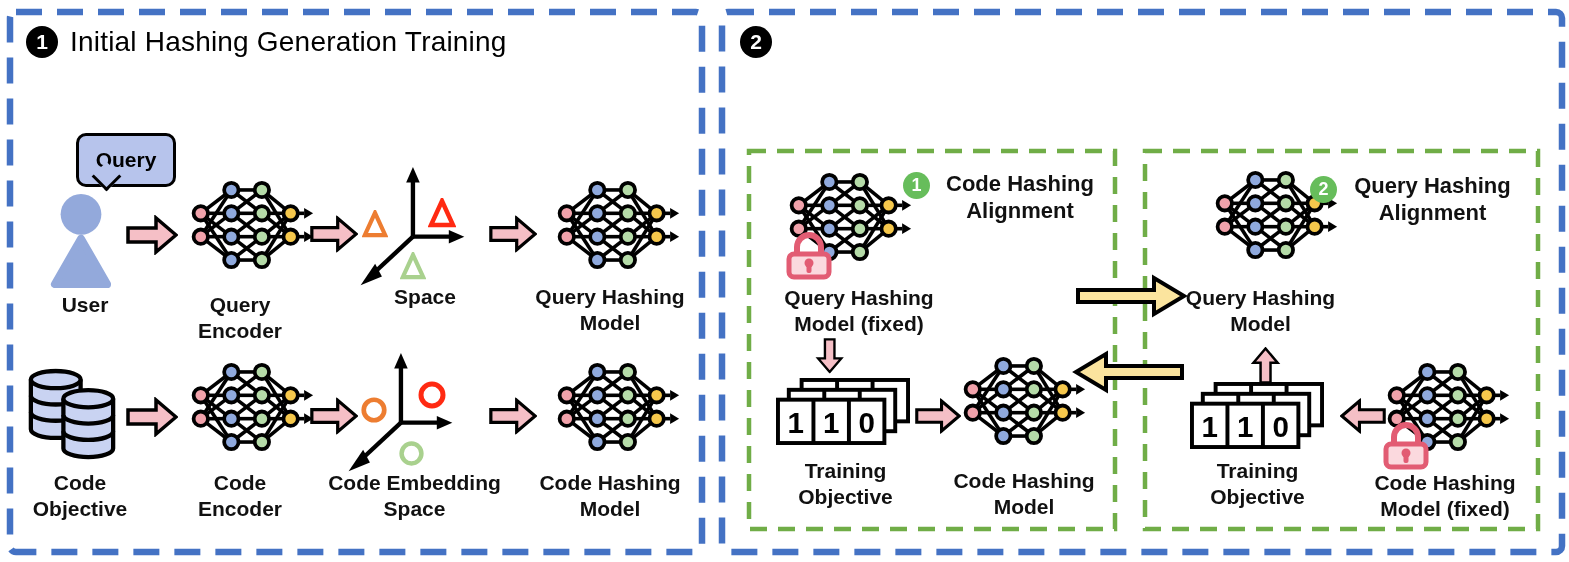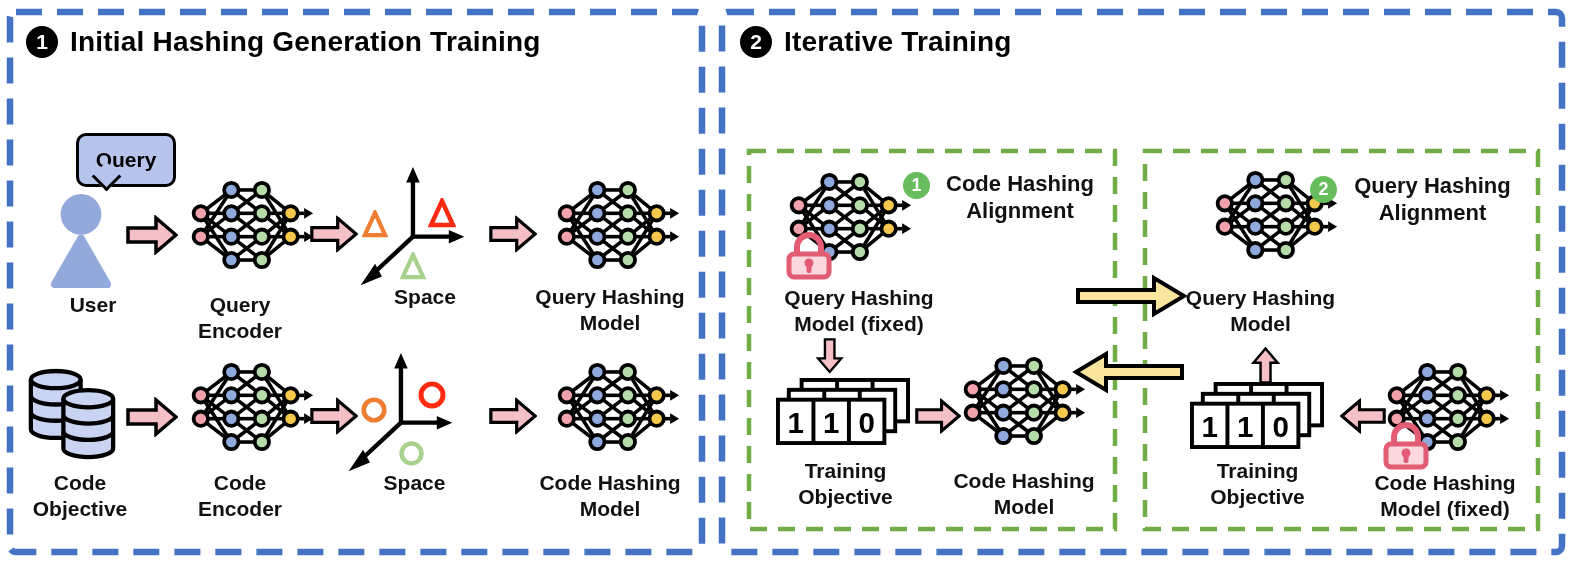--- a/index.html
+++ b/index.html
@@ -4,21 +4,21 @@
 <style>
   html,body{margin:0;padding:0;background:#fff;}
   #canvas{position:relative;width:1569px;height:562px;background:#fff;overflow:hidden;
           font-family:"Liberation Sans",sans-serif;}
   .abs{position:absolute;}
   .title-row{display:flex;align-items:center;gap:12px;}
   .badge-black{width:32px;height:32px;border-radius:50%;background:#000;color:#fff;
     font-weight:bold;font-size:21px;display:flex;align-items:center;justify-content:center;}
   .badge-green{width:27px;height:27px;border-radius:50%;background:var(--badge-green);color:#fff;
     font-weight:bold;font-size:18px;display:flex;align-items:center;justify-content:center;}
-  .panel-title{font-size:28px;font-weight:bold;color:#000;letter-spacing:0.2px;}
+  .panel-title{font-size:28px;font-weight:normal;color:#000;letter-spacing:0.2px;}
   .lbl{font-size:21px;font-weight:bold;color:#111;text-align:center;line-height:26px;}
   .lbl span{display:block;}
   .stage-title{font-size:22px;font-weight:bold;color:#111;text-align:center;line-height:27px;}
   .stage-title span{display:block;}
   .bubble{background:var(--bubble-blue);border:3.5px solid #000;border-radius:10px;
     display:flex;align-items:center;justify-content:center;font-size:21px;font-weight:bold;color:#000;}
   .bubble-tail{width:18px;height:18px;background:var(--bubble-blue);transform:rotate(45deg);
     border-right:3.5px solid #000;border-bottom:3.5px solid #000;}
   .bit{font-family:"Liberation Sans",sans-serif;font-weight:bold;font-size:30px;fill:#000;text-anchor:middle;}
 </style>
@@ -199,21 +199,21 @@
     </svg>
 
   <svg class="abs" style="left:489px;top:215px" width="48" height="38" viewBox="0 0 52 40">
       <use href="#barrow"></use>
     </svg>
 
   <svg class="abs" style="left:556px;top:180px" width="124" height="90" viewBox="0 0 138 100">
       <use href="#nn"></use>
     </svg>
 
-  <div class="abs lbl" style="left:48px;top:292px;width:90px">
+  <div class="abs lbl" style="left:40px;top:292px;width:90px">
     <span>User</span>
   </div>
   <div class="abs lbl" style="left:180px;top:292px;width:120px">
     <span>Query</span>
     <span>Encoder</span>
   </div>
   <div class="abs lbl" style="left:330px;top:284px;width:190px">
     <span>Space</span>
   </div>
   <div class="abs lbl" style="left:520px;top:284px;width:180px">
@@ -260,30 +260,30 @@
 
   <div class="abs lbl" style="left:25px;top:470px;width:110px">
     <span>Code</span>
     <span>Objective</span>
   </div>
   <div class="abs lbl" style="left:180px;top:470px;width:120px">
     <span>Code</span>
     <span>Encoder</span>
   </div>
   <div class="abs lbl" style="left:322px;top:470px;width:185px">
+    <span>Code Embedding</span>
     <span>Space</span>
   </div>
   <div class="abs lbl" style="left:520px;top:470px;width:180px">
     <span>Code Hashing</span>
     <span>Model</span>
   </div>
 
   <div class="abs title-row" style="left:740px;top:26px">
     <div class="badge-black">2</div>
-    <div class="panel-title">Iterative Training</div>
   </div>
 
   <svg class="abs" style="left:788px;top:172px" width="124" height="90" viewBox="0 0 138 100">
       <use href="#nn"></use>
     </svg>
   <svg class="abs" style="left:786px;top:228px" width="46" height="52" viewBox="0 0 46 52">
       <use href="#lock"></use>
     </svg>
 
   <div class="abs badge-green" style="left:903px;top:172px">1</div>

